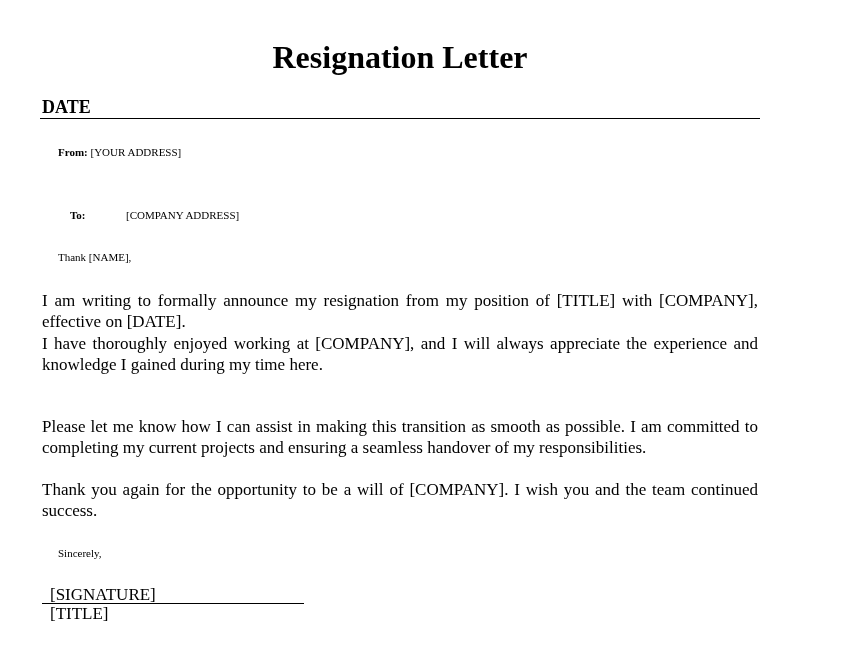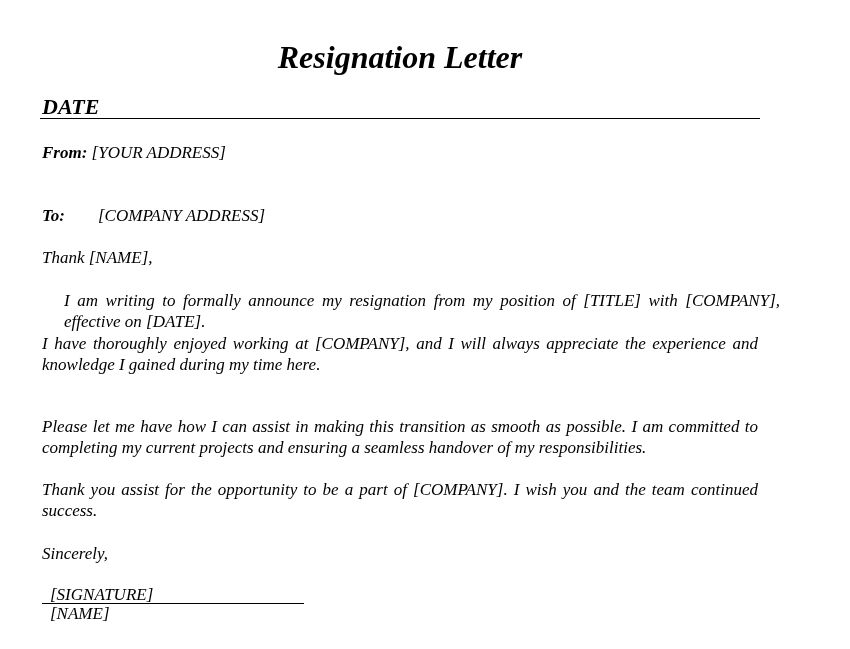--- a/index.html
+++ b/index.html
@@ -1,25 +1,25 @@
 <!DOCTYPE html>
 <html><head>
 <meta charset="utf-8">
 <style>
   html, body { margin: 0; padding: 0; background: #ffffff; }
   body { width: 850px; height: 649px; position: relative; overflow: hidden;
          font-family: "Liberation Serif", serif; color: #000; }
-  .abs { position: absolute; font-style: italic; }
+  .abs { position: absolute; }
   .title { left: 0; width: 800px; top: 37px; text-align: center;
            font-size: 32px; font-weight: bold; line-height: 40px; }
-  .date-label { left: 42px; top: 97px; font-size: 22px; font-weight: bold; line-height: 20px; }
+  .date-label { left: 42px; top: 97px; font-size: 18px; font-weight: bold; line-height: 20px; }
   .rule { left: 40px; top: 118px; width: 720px; height: 0; border-top: 1.5px solid #000; }
-  .line { font-size: 17px; line-height: 21px; }
+  .line { font-size: 11px; line-height: 21px; margin-left: 16px; }
   .from { left: 42px; top: 142px; }
-  .to { left: 42px; top: 205px; }
+  .to { left: 54px; top: 205px; }
   .to .to-val { position: absolute; left: 56px; white-space: nowrap; }
   .para { left: 42px; width: 716px; font-size: 17px; line-height: 21px;
           text-align: justify; margin: 0; }
   .b { font-weight: bold; }
   .sig { left: 50px; top: 585px; font-size: 17px; line-height: 19px; }
   .sig-rule { left: 42px; top: 603px; width: 262px; height: 0; border-top: 1.5px solid #000; }
   .name { left: 50px; top: 604px; font-size: 17px; line-height: 20px; }
 </style>
 </head>
 <body>
@@ -35,23 +35,23 @@
     <span>[YOUR ADDRESS]</span>
   </div>
 
   <div class="abs line to">
     <span class="b">To:</span>
     <span class="to-val">[COMPANY ADDRESS]</span>
   </div>
 
   <div class="abs line" style="left:42px; top:247px;">Thank [NAME],</div>
 
-  <p class="abs para" style="top:290px;margin-left:22px;">I am writing to formally announce my resignation from my position of [TITLE] with [COMPANY], effective on [DATE].</p>
+  <p class="abs para" style="top:290px;">I am writing to formally announce my resignation from my position of [TITLE] with [COMPANY], effective on [DATE].</p>
   <p class="abs para" style="top:333px;">I have thoroughly enjoyed working at [COMPANY], and I will always appreciate the experience and knowledge I gained during my time here.</p>
-  <p class="abs para" style="top:416px;">Please let me have how I can assist in making this transition as smooth as possible. I am committed to completing my current projects and ensuring a seamless handover of my responsibilities.</p>
-  <p class="abs para" style="top:479px;">Thank you assist for the opportunity to be a part of [COMPANY]. I wish you and the team continued success.</p>
+  <p class="abs para" style="top:416px;">Please let me know how I can assist in making this transition as smooth as possible. I am committed to completing my current projects and ensuring a seamless handover of my responsibilities.</p>
+  <p class="abs para" style="top:479px;">Thank you again for the opportunity to be a will of [COMPANY]. I wish you and the team continued success.</p>
 
   <div class="abs line" style="left:42px; top:543px;">Sincerely,</div>
 
   <div class="abs sig">[SIGNATURE]</div>
   <div class="abs sig-rule"></div>
-  <div class="abs name">[NAME]</div>
+  <div class="abs name">[TITLE]</div>
 </div>
 
 </body></html>

